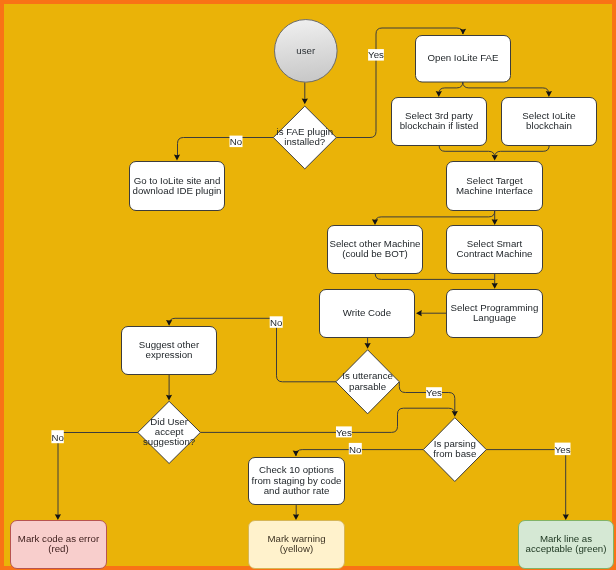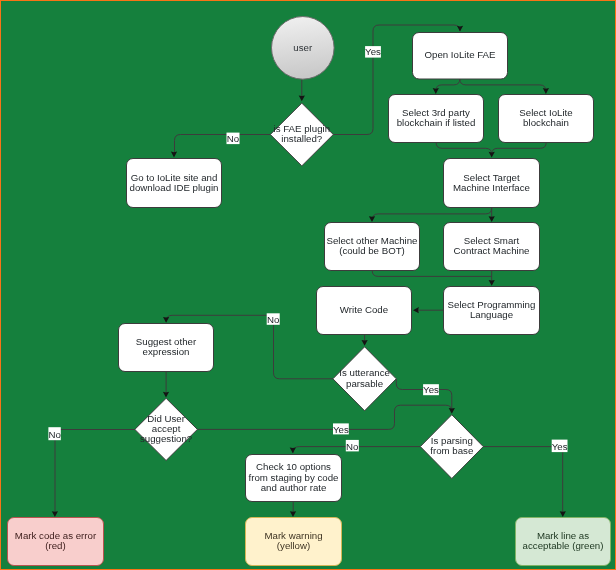--- a/index.html
+++ b/index.html
@@ -1,19 +1,19 @@
 <!DOCTYPE html>
 <html><head>
 <meta charset="utf-8">
 <title>IoLite FAE flowchart</title>
 <style>
   html,body{margin:0;padding:0;background:#ffffff;}
   body{width:616px;height:570px;overflow:hidden;font-family:"Liberation Sans",sans-serif;}
   #canvas{position:relative;width:616px;height:570px;box-sizing:border-box;
-          border:1px solid #f97316;background:#15803d;}
+          border:4px solid #f97316;background:#eab308;}
   svg{display:block;shape-rendering:geometricPrecision;}
   text{-webkit-font-smoothing:antialiased;}
   .edge{fill:none;stroke:#3c3c3c;stroke-width:1;stroke-linecap:butt;stroke-linejoin:round;}
   .arrow{fill:#141414;stroke:none;}
   .nbox{stroke-width:1;}
   .nodetext,.edgelabel{font-family:"Liberation Sans",sans-serif;font-size:9.7px;
           text-anchor:middle;white-space:pre;}
   .edgelabel{fill:#23282c;}
   .elbg{fill:#ffffff;stroke:none;}
 </style>

